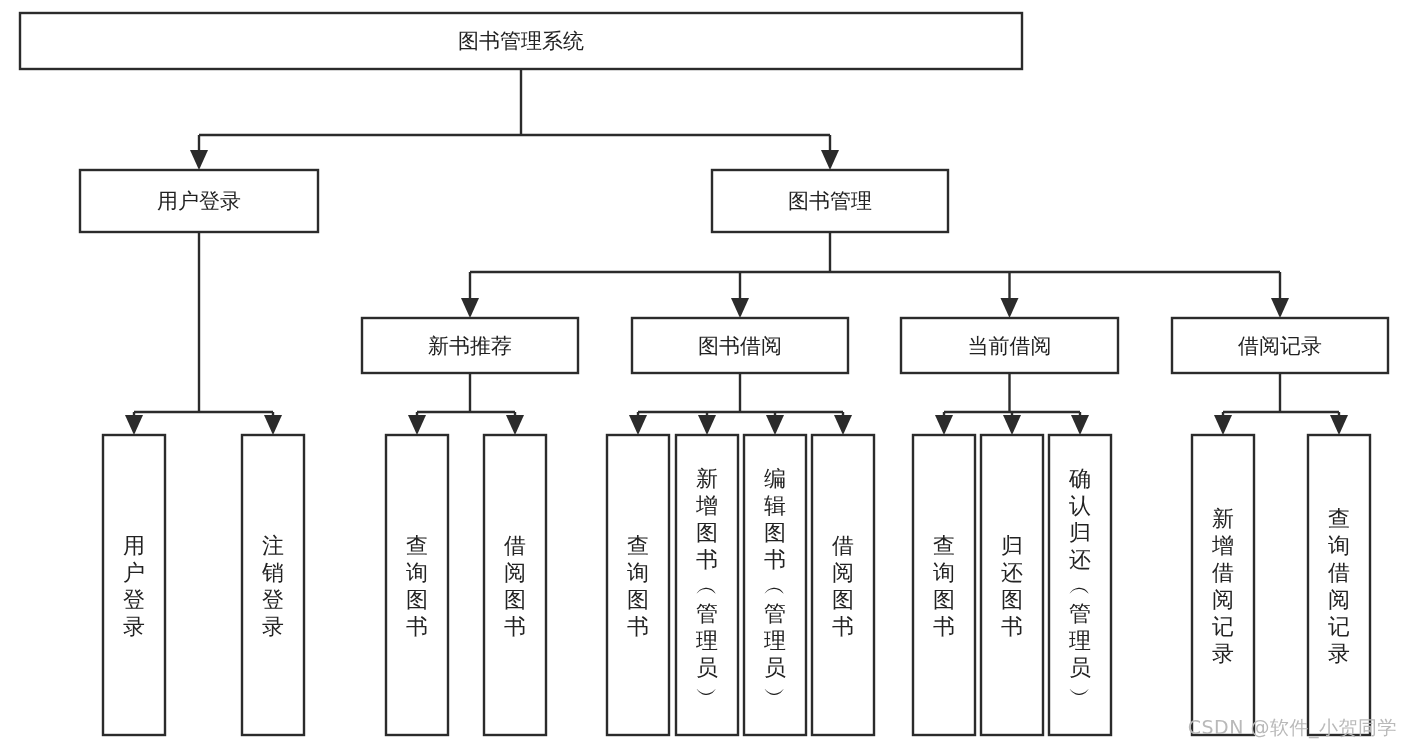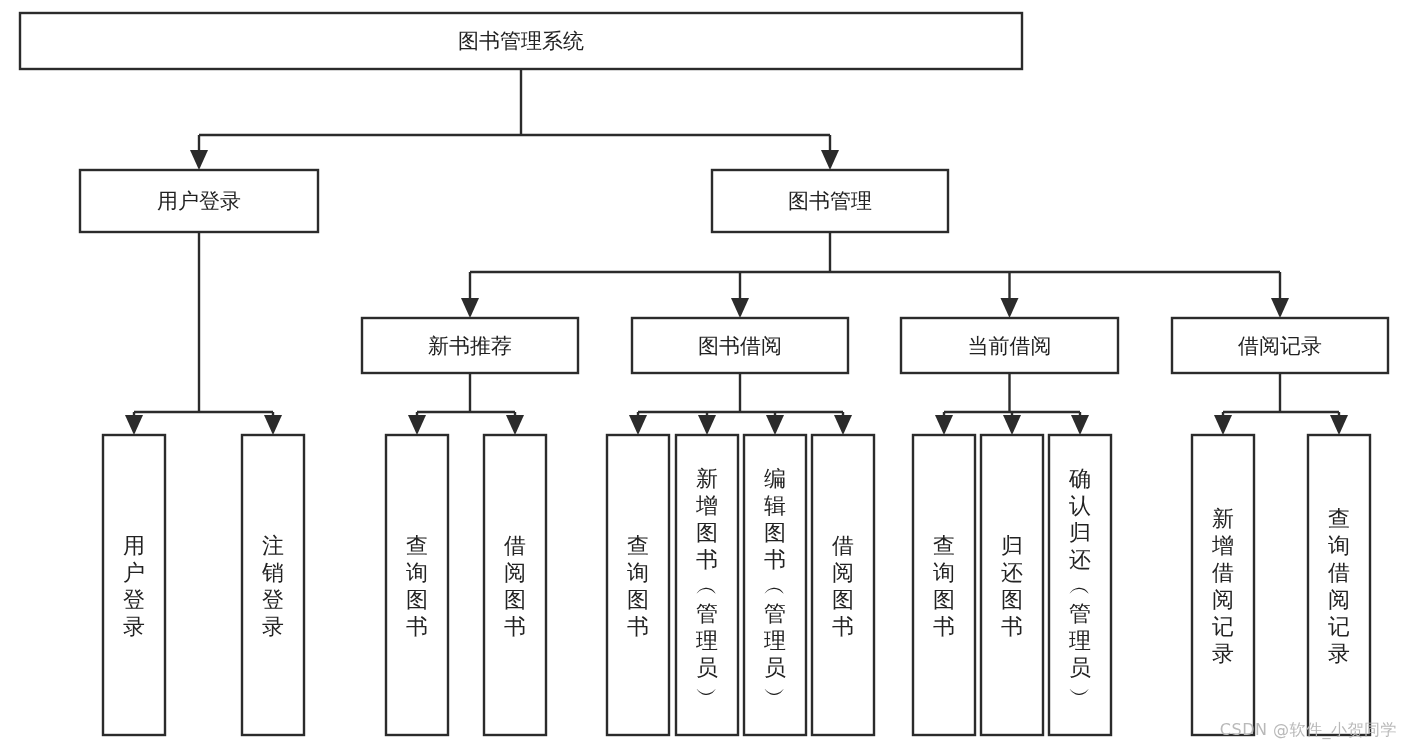--- a/index.html
+++ b/index.html
@@ -51,21 +51,21 @@
     fill: #222222;
     font-family: "DejaVu Sans", "Liberation Sans", sans-serif;
     font-size: 22px;
     text-anchor: middle;
   }
   .watermark-text {
     position: absolute;
     right: 8px;
     bottom: 6px;
     font-family: "DejaVu Sans", "Liberation Sans", sans-serif;
-    font-size: 16px;
+    font-size: 19px;
     color: #b9b9b9;
     white-space: nowrap;
     letter-spacing: 0.5px;
   }
 </style>
 </head>
 <body>
 
 <div id="diagram-root">
 

